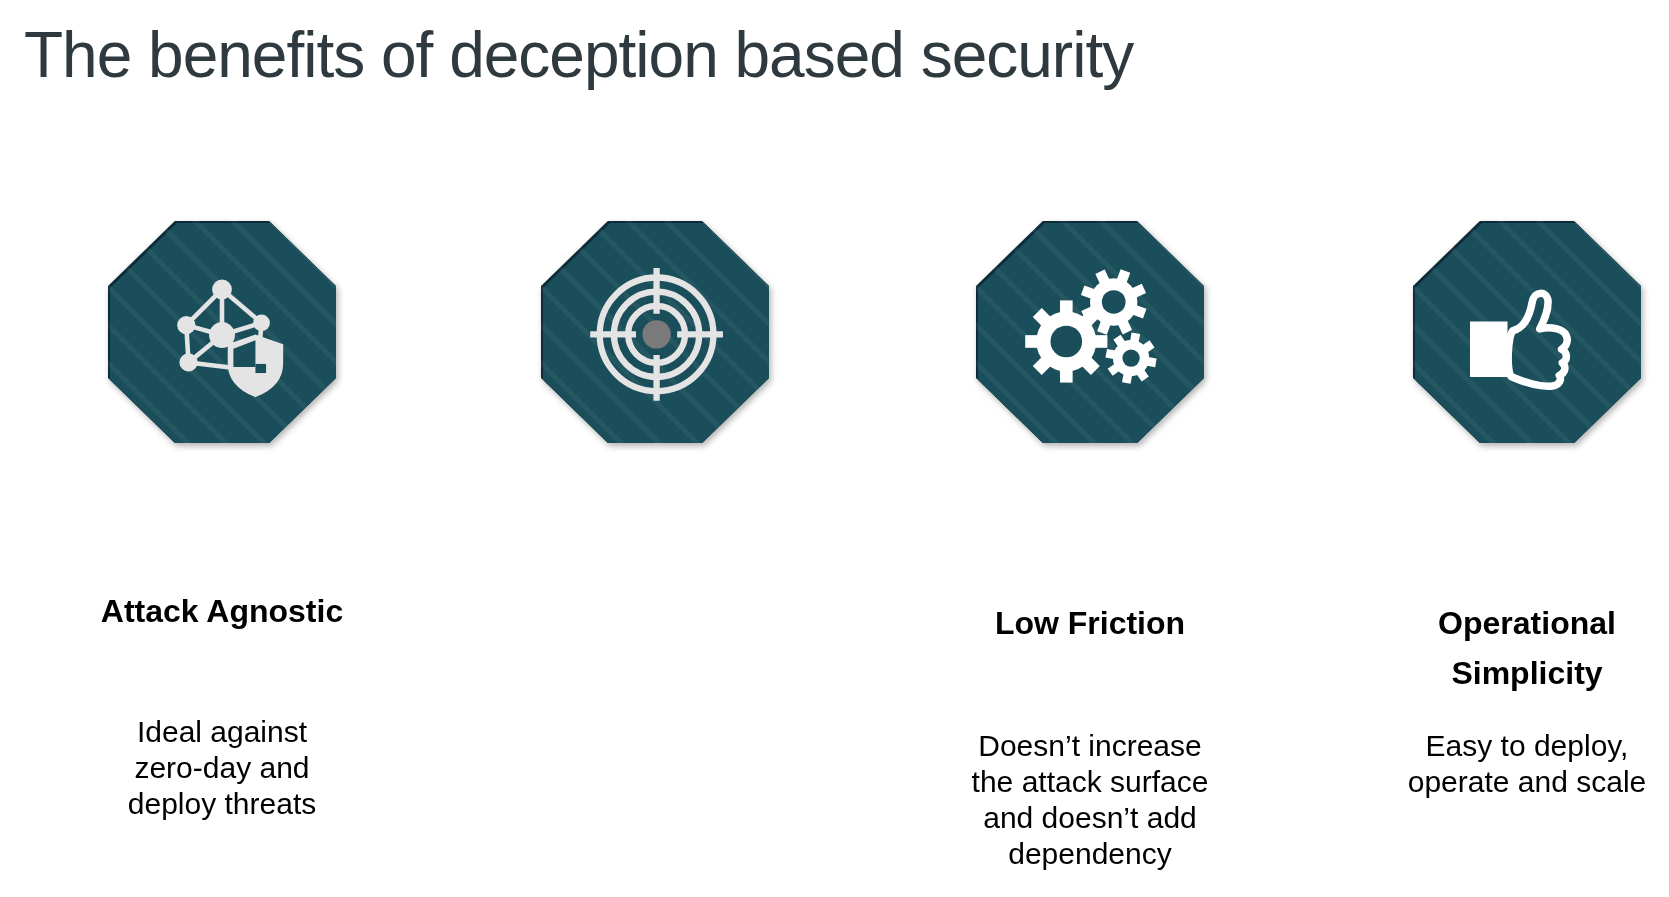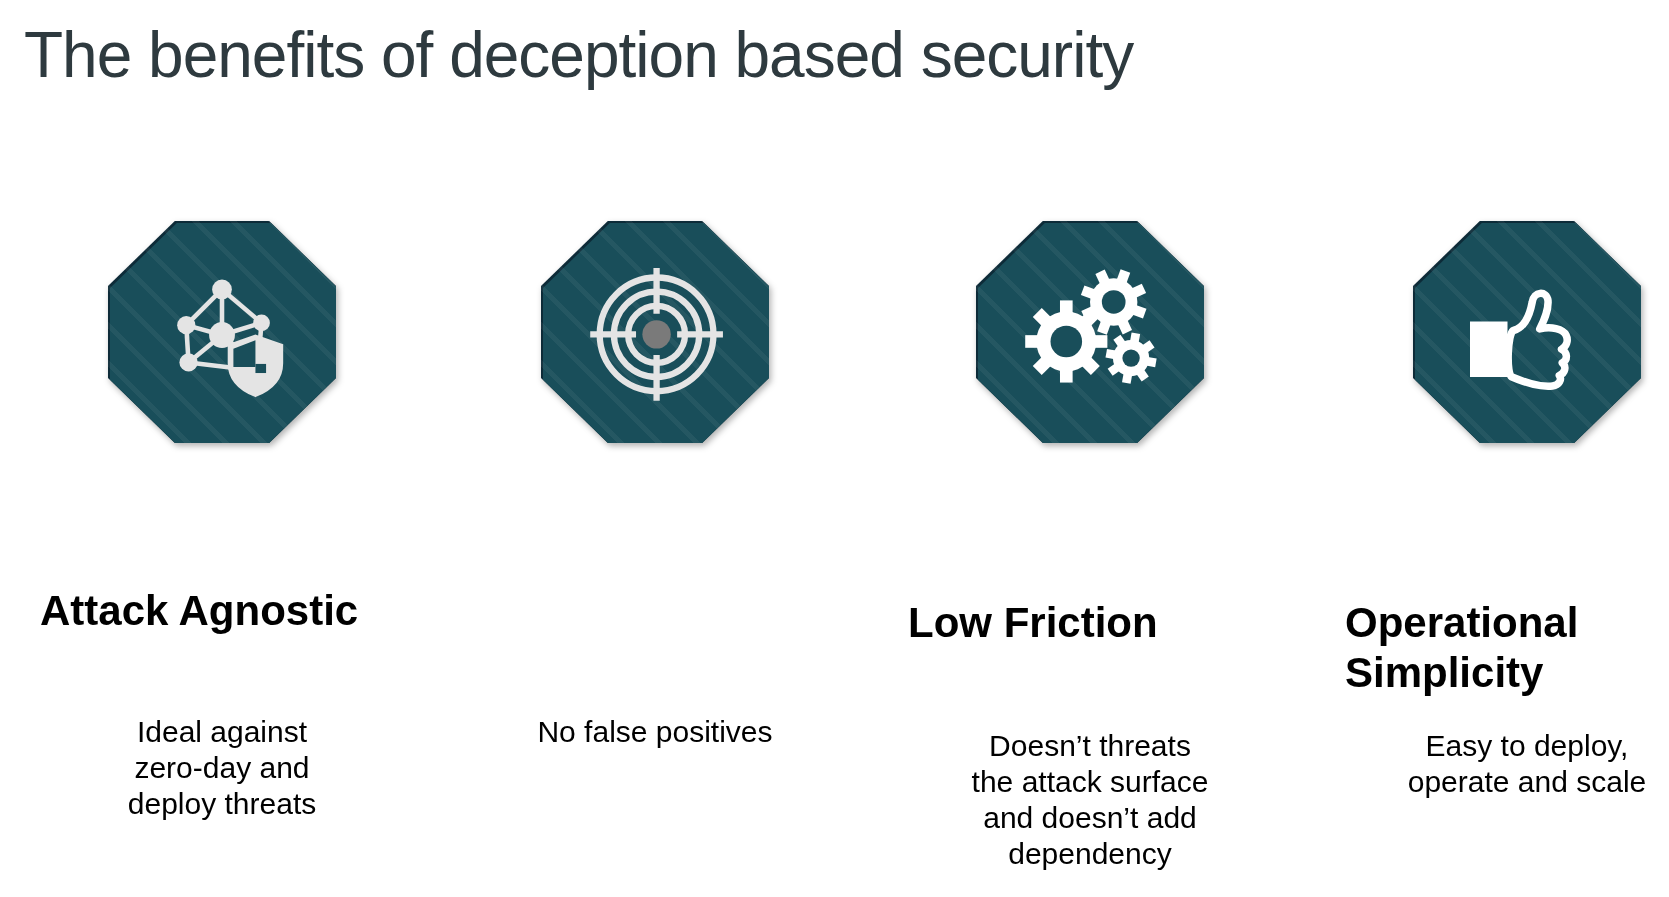--- a/index.html
+++ b/index.html
@@ -61,22 +61,23 @@
     transform:translate(-50%,-50%);
   }
   .fill-ice{fill:var(--c-icon);}
   .stroke-ice{stroke:var(--c-icon);fill:none;}
   .fill-bright{fill:var(--c-icon-bright);}
   .stroke-bright{stroke:var(--c-icon-bright);fill:none;}
   .fill-teal{fill:var(--c-octagon);}
   .fill-dot{fill:var(--c-dot);}
 
   .benefit-title{
-    position:absolute;left:8px;right:0;margin:0;
-    font-size:42px;font-weight:bold;line-height:50px;
+    position:absolute;left:0;right:0;margin:0;
+    text-align:center;
+    font-size:32px;font-weight:bold;line-height:50px;
     color:var(--c-text);
     white-space:pre-line;
   }
   .benefit-desc{
     position:absolute;left:0;right:0;margin:0;
     text-align:center;
     font-size:30px;line-height:36px;
     color:var(--c-text);
     white-space:pre-line;
   }
@@ -142,21 +143,20 @@
             <circle cx="102" cy="103" r="36"></circle>
             <line x1="102" y1="19" x2="102" y2="77"></line>
             <line x1="102" y1="129" x2="102" y2="187"></line>
             <line x1="18" y1="103" x2="76" y2="103"></line>
             <line x1="128" y1="103" x2="186" y2="103"></line>
           </g>
           <circle cx="102" cy="103" r="18" class="fill-dot"></circle>
         </svg>
       </div>
     </div>
-    <p class="benefit-desc">No false positives</p>
   </section>
 
   <section class="benefit c3">
     <div class="octagon-wrap">
       <div class="octagon-outer">
         <div class="octagon-inner"></div>
         <div class="octagon-texture"></div>
         <svg class="benefit-icon" width="158" height="158" viewBox="0 0 200 200">
 
           <g class="fill-bright">
@@ -200,21 +200,21 @@
               <rect x="147" y="101" width="11" height="17" transform="rotate(280,152,133)"></rect>
               <rect x="147" y="101" width="11" height="17" transform="rotate(325,152,133)"></rect>
             </g>
             <circle cx="152" cy="133" r="23"></circle>
           </g>
           <circle cx="152" cy="133" r="11" class="fill-teal"></circle>
         </svg>
       </div>
     </div>
     <h2 class="benefit-title">Low Friction</h2>
-    <p class="benefit-desc">Doesn’t threats
+    <p class="benefit-desc">Doesn’t increase
 the attack surface
 and doesn’t add
 dependency</p>
   </section>
 
   <section class="benefit c4">
     <div class="octagon-wrap">
       <div class="octagon-outer">
         <div class="octagon-inner"></div>
         <div class="octagon-texture"></div>

